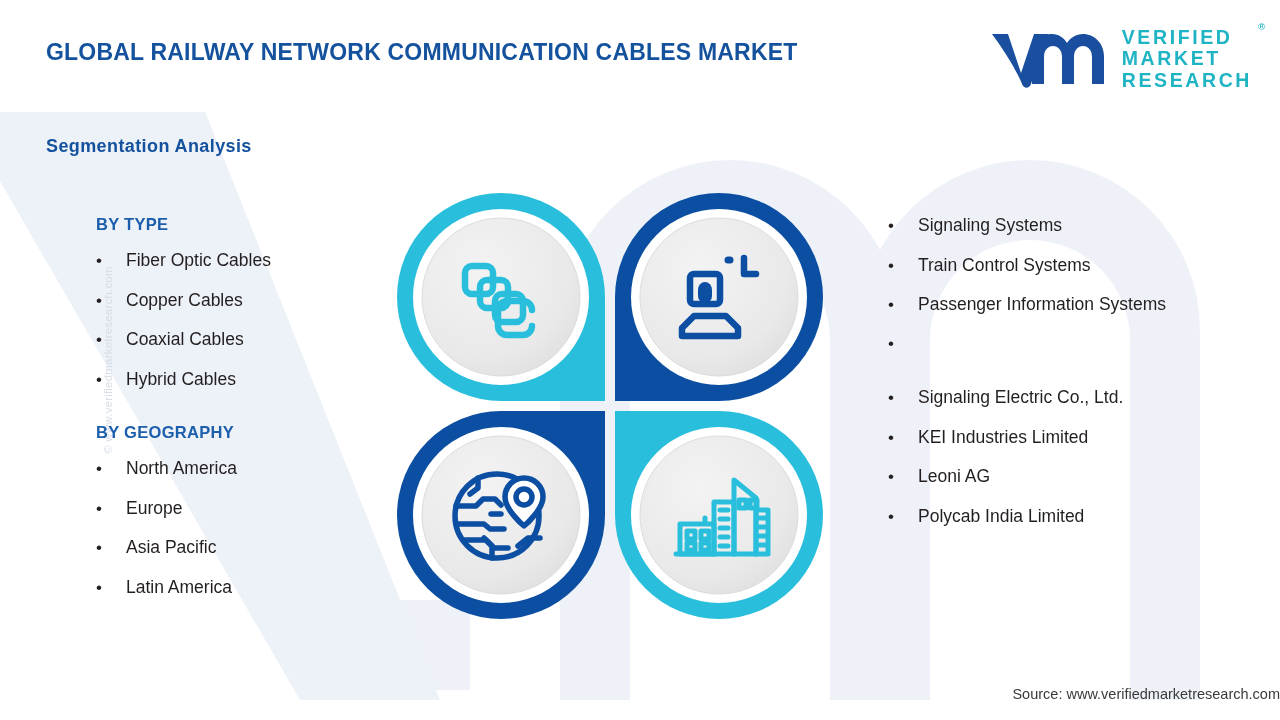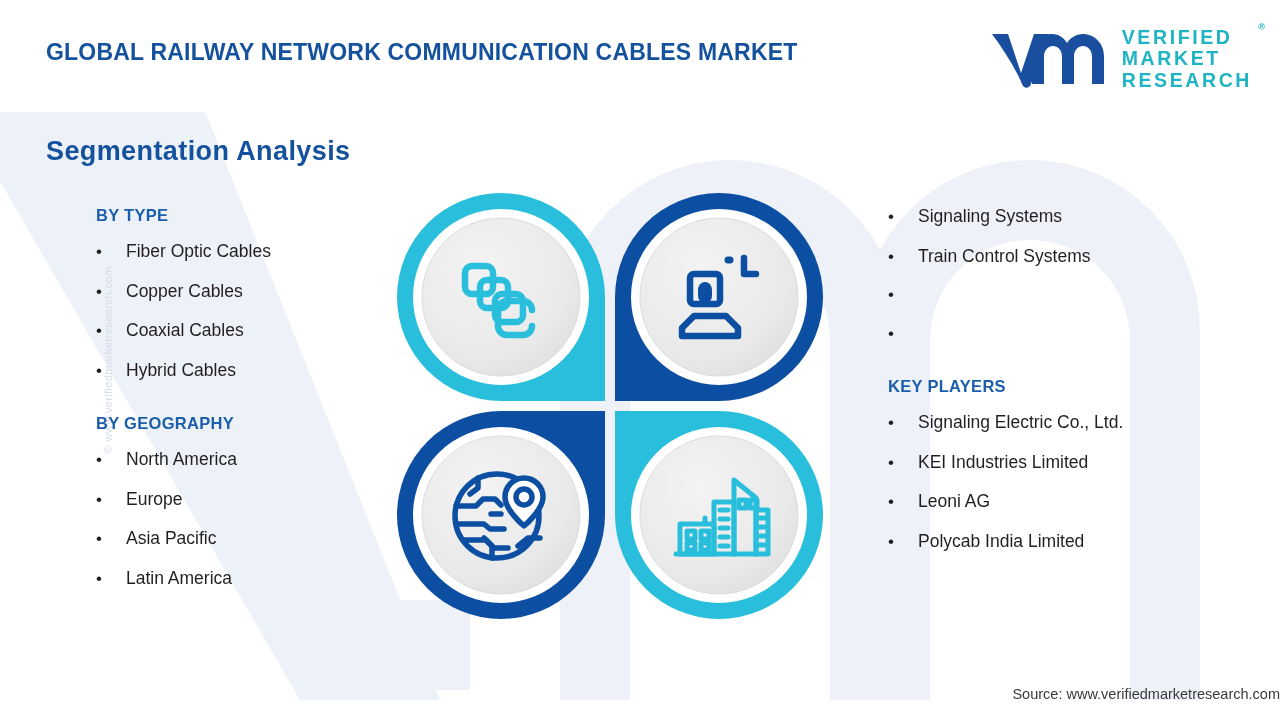--- a/index.html
+++ b/index.html
@@ -45,21 +45,21 @@
     width:880px;
     font-size:23px;
     font-weight:bold;
     line-height:1.24;
     color:#15529e;
     letter-spacing:.2px;
   }
   #subtitle {
     position:absolute;
     left:46px; top:136px;
-    font-size:27px;
+    font-size:18px;
     font-weight:bold;
     color:#15529e;
     letter-spacing:.4px;
     z-index:5;
   }
 
   
   #logo {
     position:absolute;
     right:28px; top:26px;
@@ -81,21 +81,21 @@
     right:-13px; top:-4px;
     font-size:9px;
     letter-spacing:0;
   }
 
   
   .column { position:absolute; z-index:5; }
   #col-left  { left:96px;  top:206px; width:310px; }
   #col-right { left:888px; top:206px; width:380px; }
 
-  .group { margin-bottom:8px; }
+  .group { margin-bottom:8px;margin-top:9px; }
   .group-heading {
     font-size:16.5px;
     font-weight:bold;
     color:#1b5eac;
     letter-spacing:.3px;
     margin-bottom:16px;
   }
   .group + .group .group-heading { margin-top:16px; }
   ul.bullets { list-style:none; }
   ul.bullets li {
@@ -246,29 +246,29 @@
       <li>
         <span class="bullet-dot">•</span>
         <span>Signaling Systems</span>
       </li>
       <li>
         <span class="bullet-dot">•</span>
         <span>Train Control Systems</span>
       </li>
       <li>
         <span class="bullet-dot">•</span>
+        <span>Passenger Information Systems</span>
       </li>
       <li>
         <span class="bullet-dot">•</span>
       </li>
     </ul>
   </div>
 
   <div class="group" id="group-players">
-    <div class="group-heading">KEY PLAYERS</div>
     <ul class="bullets">
       <li>
         <span class="bullet-dot">•</span>
         <span>Signaling Electric Co., Ltd.</span>
       </li>
       <li>
         <span class="bullet-dot">•</span>
         <span>KEI Industries Limited</span>
       </li>
       <li>

